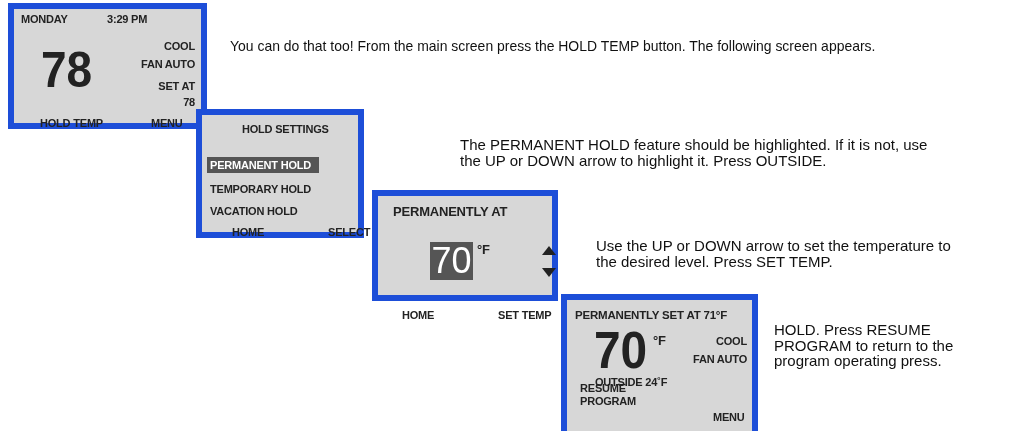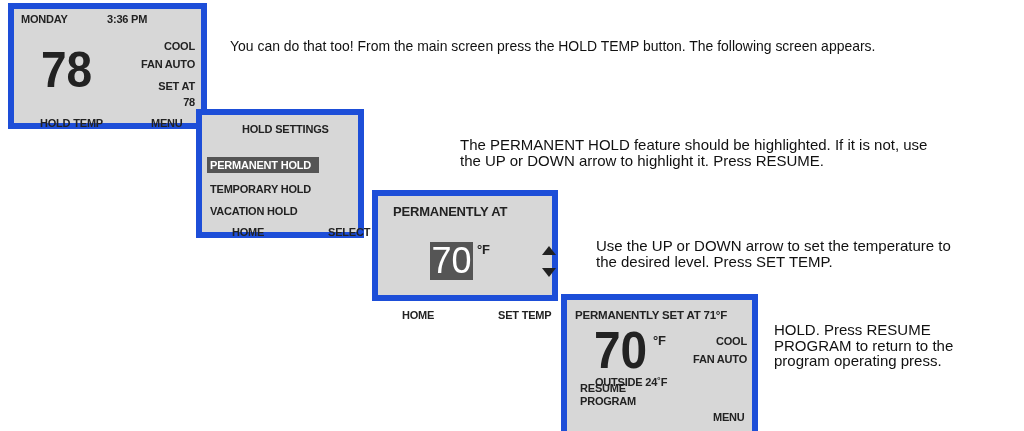--- a/index.html
+++ b/index.html
@@ -12,21 +12,21 @@
   .para { position:absolute; font-family:"Liberation Sans", sans-serif; font-size:15px; line-height:16px; color:#111; }
   .hl { background:#555; color:#fff; padding:2px 4px 2px 3px; }
   .tri-up { width:0; height:0; border-left:7px solid transparent; border-right:7px solid transparent; border-bottom:9px solid #222; position:absolute; }
   .tri-down { width:0; height:0; border-left:7px solid transparent; border-right:7px solid transparent; border-top:9px solid #222; position:absolute; }
 </style>
 </head>
 <body>
 
 <div class="screen" style="left:8px;top:3px;width:199px;height:126px;">
   <span class="lbl" style="left:7px;top:4px;">MONDAY</span>
-  <span class="lbl" style="left:93px;top:4px;">3:36 PM</span>
+  <span class="lbl" style="left:93px;top:4px;">3:29 PM</span>
   <span class="big" style="left:27px;top:36px;font-size:50px;font-weight:bold;transform:scaleX(0.92);transform-origin:left;">78</span>
   <span class="lbl" style="right:6px;top:31px;">COOL</span>
   <span class="lbl" style="right:6px;top:49px;">FAN AUTO</span>
   <span class="lbl" style="right:6px;top:71px;">SET AT</span>
   <span class="lbl" style="right:6px;top:87px;">78</span>
   <span class="lbl" style="left:26px;top:108px;">HOLD TEMP</span>
   <span class="lbl" style="left:137px;top:108px;">MENU</span>
 </div>
 
 <div class="screen" style="left:196px;top:109px;width:168px;height:129px;">
@@ -59,21 +59,21 @@
     <span>RESUME</span><br>
     <span>PROGRAM</span>
   </span>
   <span class="lbl" style="left:146px;top:111px;">MENU</span>
 </div>
 
 <div class="para" style="left:230px;top:38px;font-size:15px;transform:scaleX(0.93);transform-origin:left;white-space:nowrap;">You can do that too! From the main screen press the HOLD TEMP button. The following screen appears.</div>
 
 <div class="para" style="left:460px;top:137px;white-space:nowrap;">
   <div>The PERMANENT HOLD feature should be highlighted. If it is not, use</div>
-  <div>the UP or DOWN arrow to highlight it. Press RESUME.</div>
+  <div>the UP or DOWN arrow to highlight it. Press OUTSIDE.</div>
 </div>
 
 <div class="para" style="left:596px;top:238px;white-space:nowrap;">
   <div>Use the UP or DOWN arrow to set the temperature to</div>
   <div>the desired level. Press SET TEMP.</div>
 </div>
 
 <div class="para" style="left:774px;top:322px;white-space:nowrap;line-height:15.5px;">
   <div>HOLD. Press RESUME</div>
   <div>PROGRAM to return to the</div>

